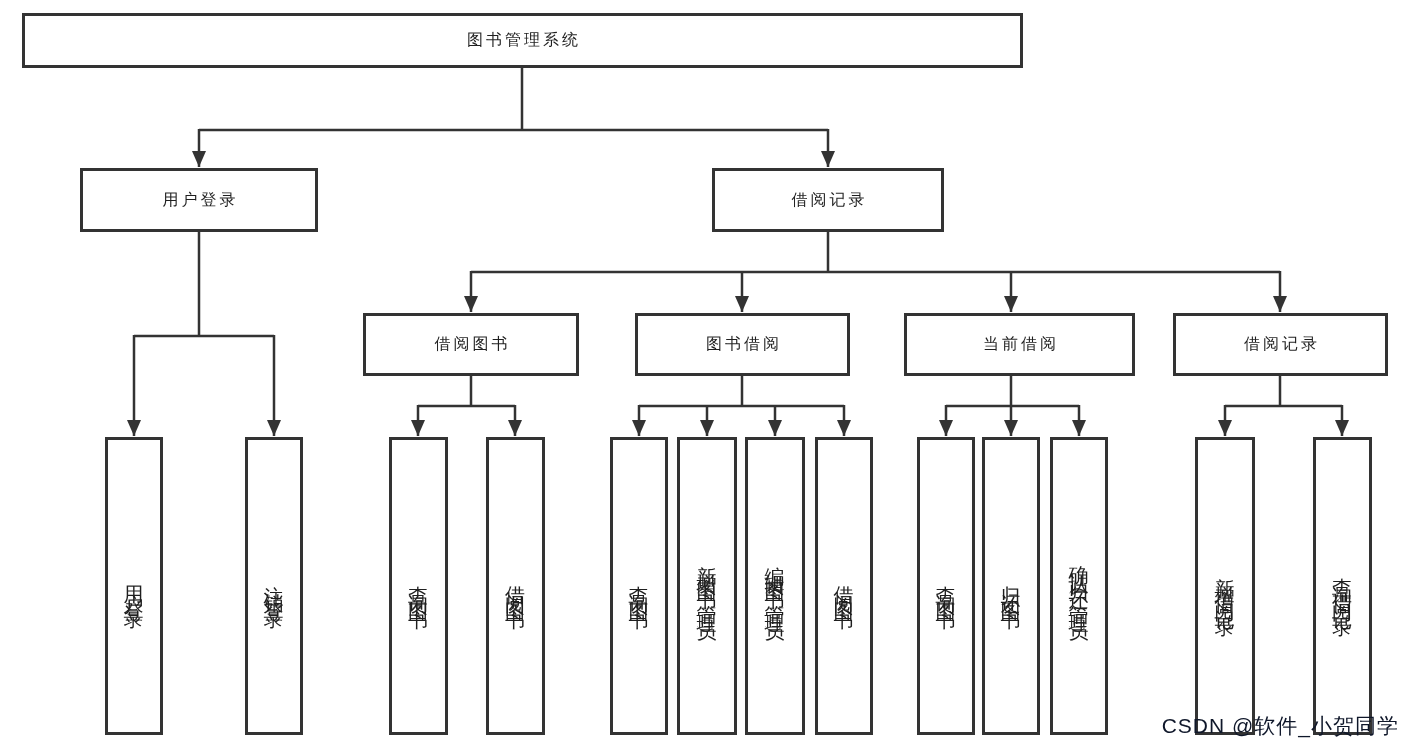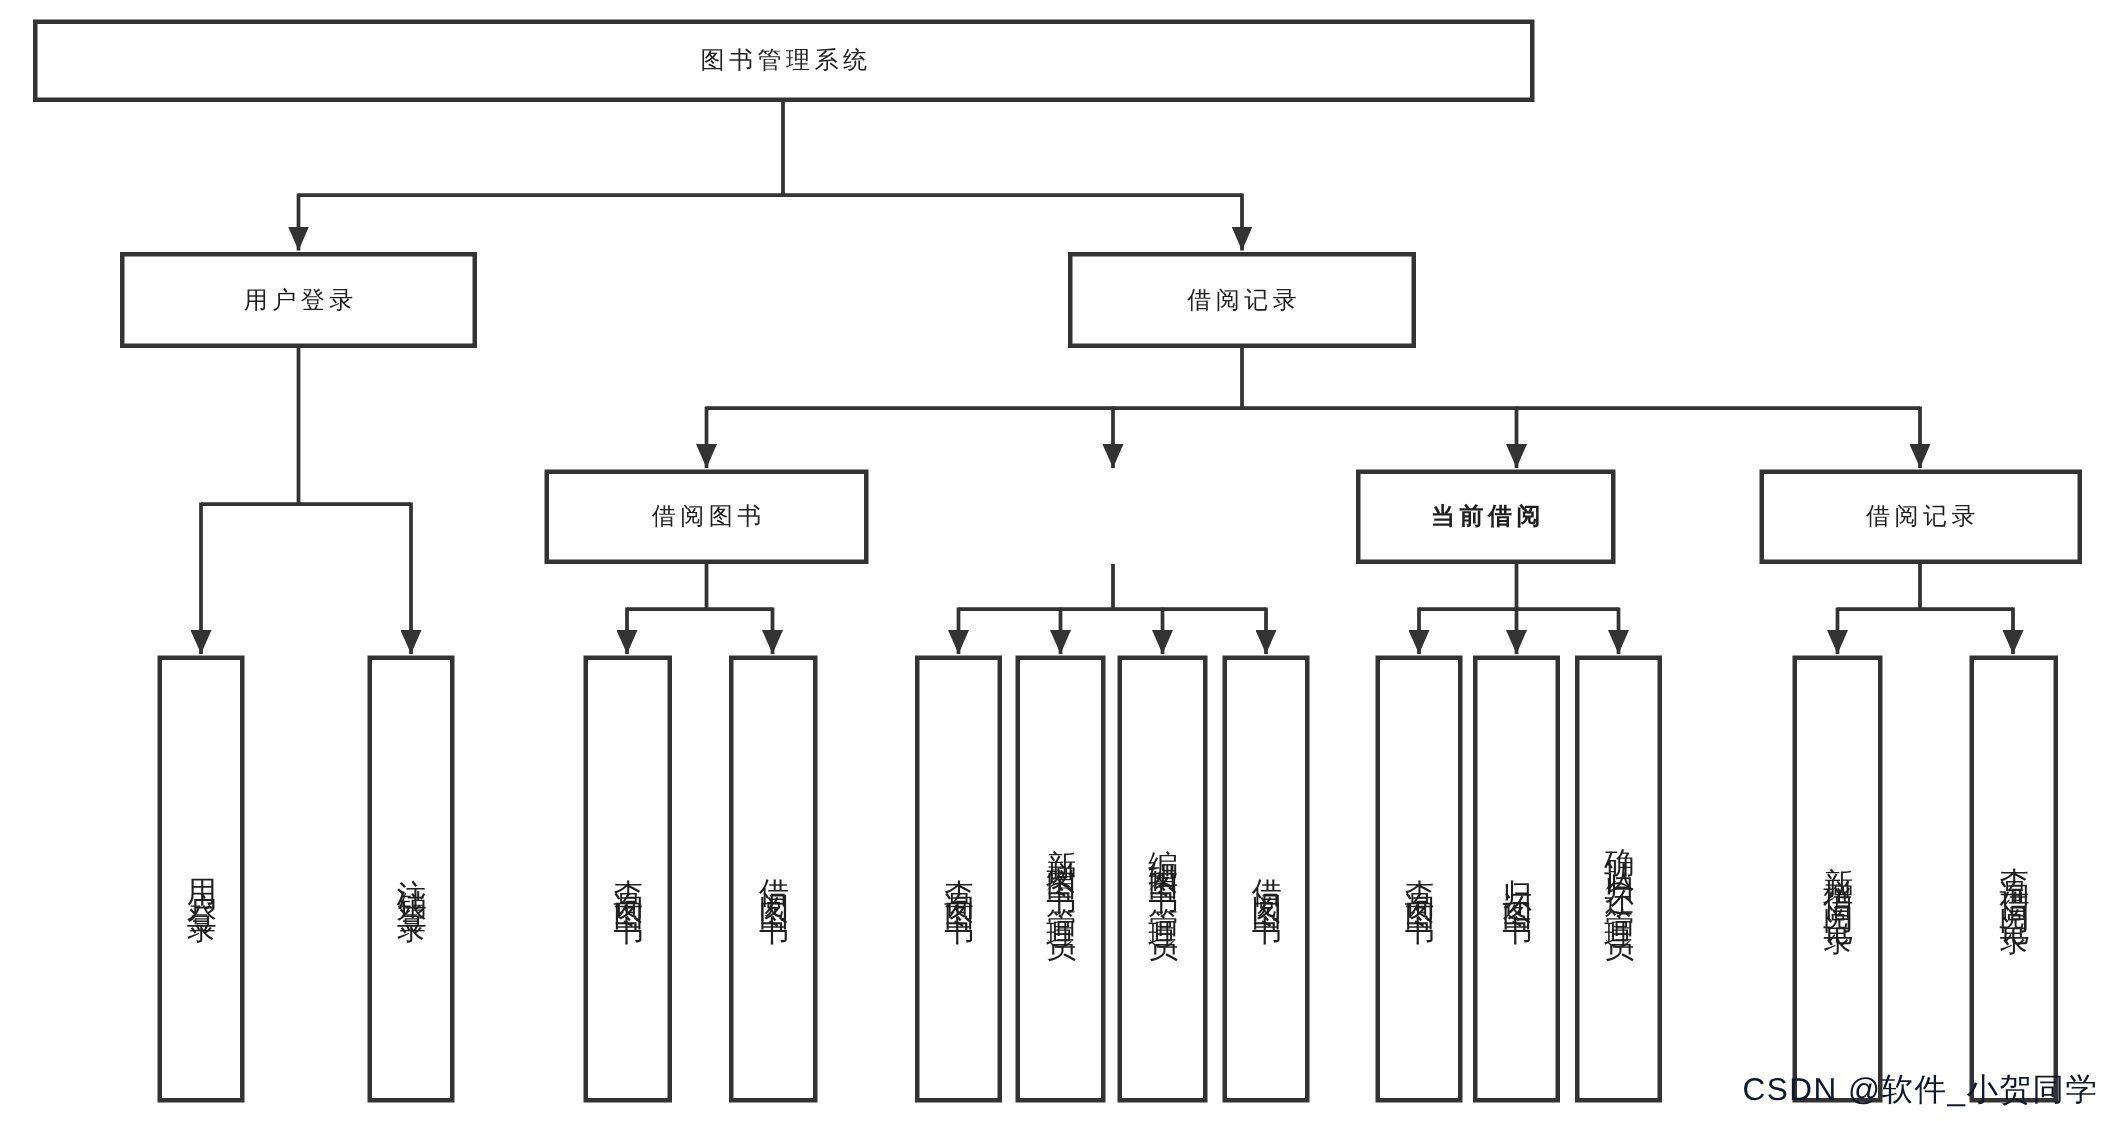--- a/index.html
+++ b/index.html
@@ -98,21 +98,22 @@
       <line x1="1342" y1="405" x2="1342" y2="436" marker-end="url(#arw)"></line>
     </g>
   </svg>
 
   <div class="box h" style="left:22px; top:13px; width:1001px; height:55px;">图书管理系统</div>
 
   <div class="box h" style="left:80px; top:168px; width:238px; height:64px;">用户登录</div>
   <div class="box h" style="left:712px; top:168px; width:232px; height:64px;">借阅记录</div>
 
   <div class="box h" style="left:363px; top:313px; width:216px; height:63px;">借阅图书</div>
-  <div class="box h" style="left:904px; top:313px; width:173px; height:63px;font-weight:bold;">当前借阅</div>
+  <div class="box h" style="left:635px; top:313px; width:215px; height:63px;">图书借阅</div>
+  <div class="box h" style="left:904px; top:313px; width:231px; height:63px;">当前借阅</div>
   <div class="box h" style="left:1173px; top:313px; width:215px; height:63px;">借阅记录</div>
 
   <div class="box" style="left:105px; top:437px; width:58px; height:298px;">
     <span class="vtext">用户登录</span>
   </div>
   <div class="box" style="left:245px; top:437px; width:58px; height:298px;">
     <span class="vtext">注销登录</span>
   </div>
 
   <div class="box" style="left:389px; top:437px; width:59px; height:298px;">

